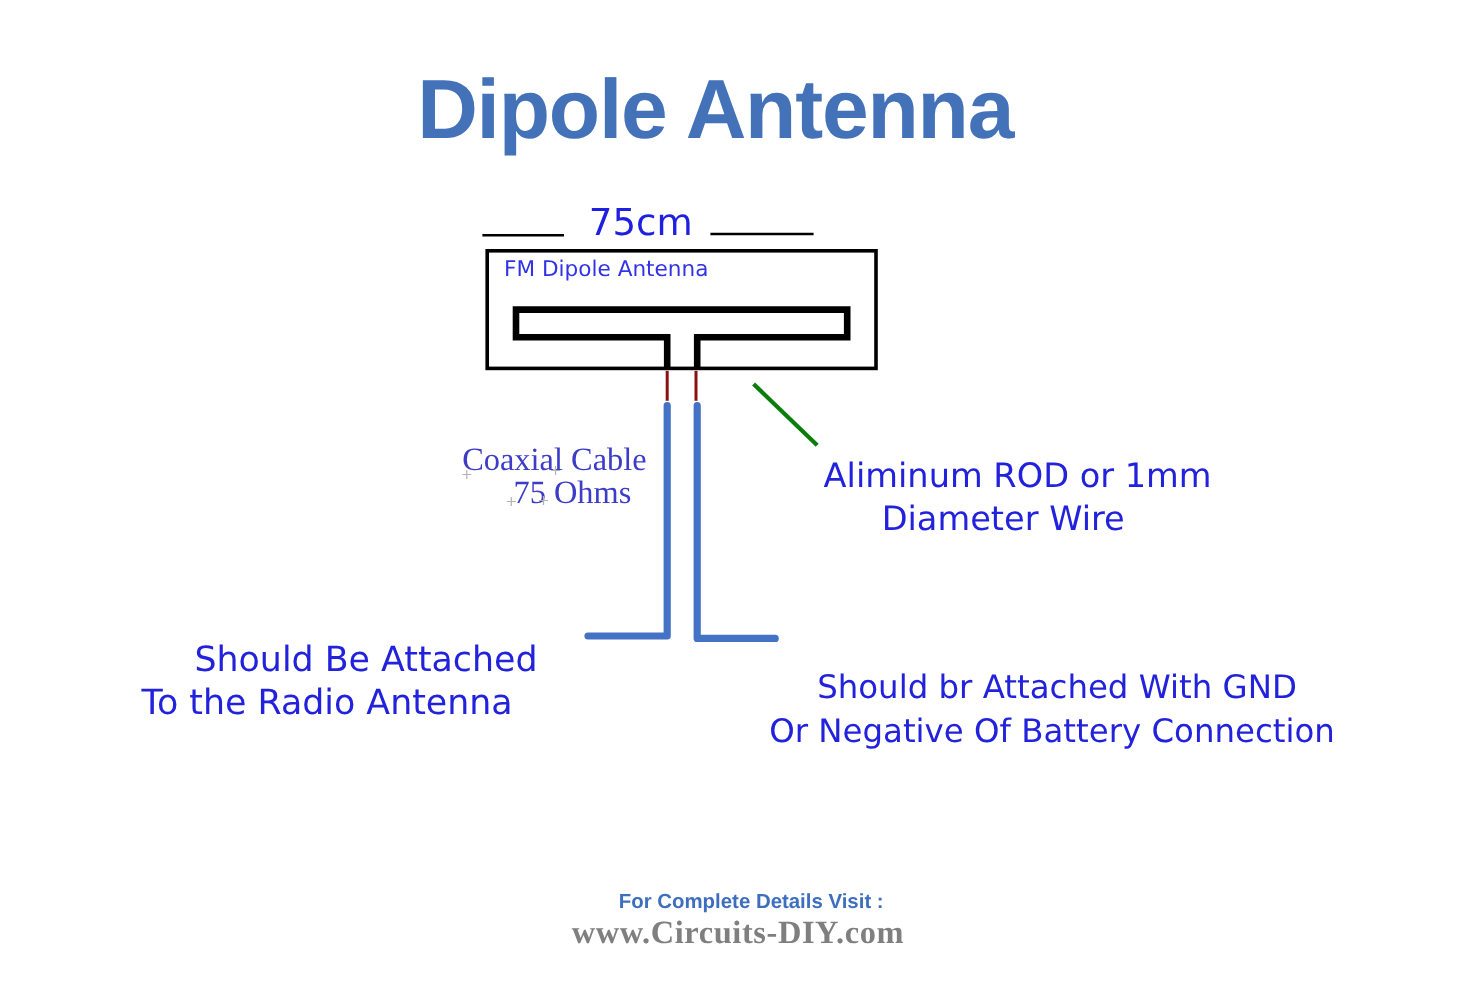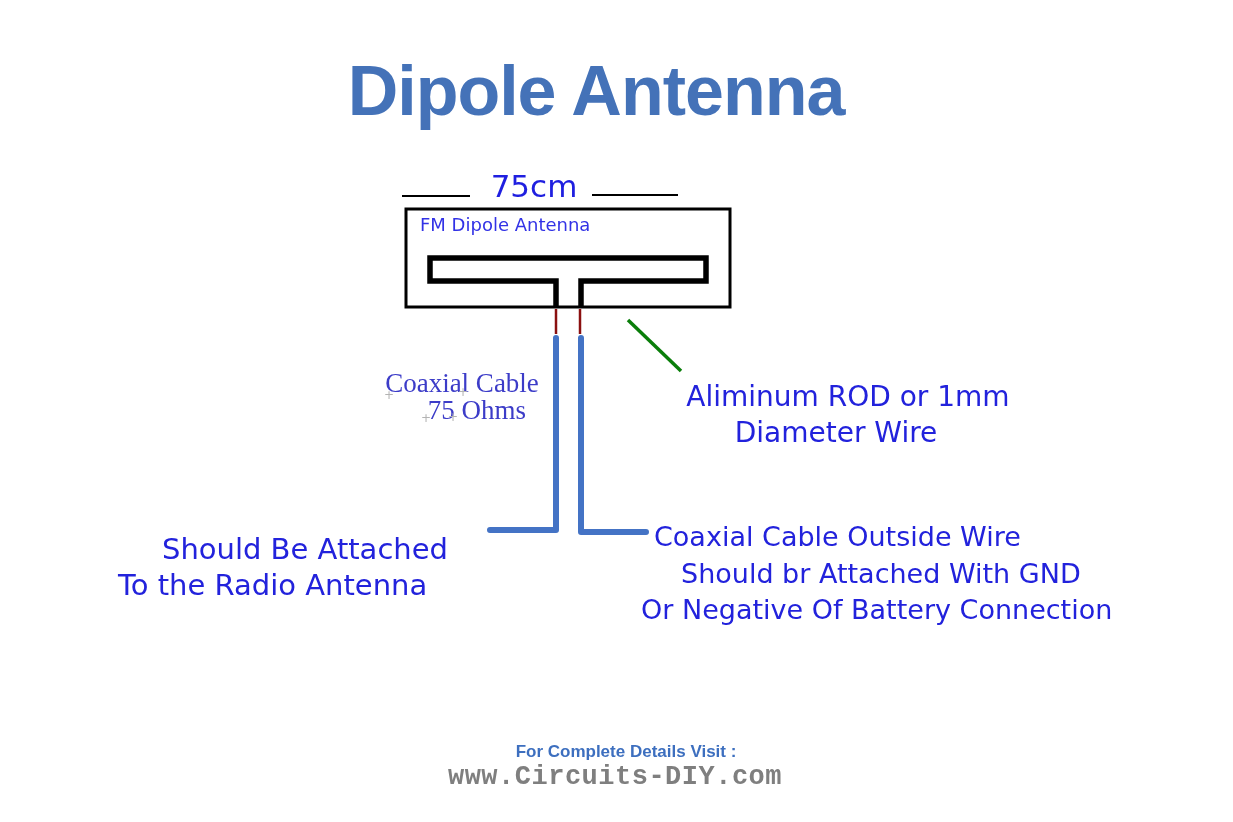--- a/index.html
+++ b/index.html
@@ -74,21 +74,21 @@
   .footer-visit {
     left: 621px; top: 743px;
     font-family: "Liberation Sans", sans-serif;
     font-weight: bold;
     font-size: 17px; line-height: 1;
     color: #3D6FBF;
     padding-left: 10px;
   }
   .footer-site {
     left: 615px; top: 764px;
-    font-family: Liberation Mono, monospace;
+    font-family: Liberation Serif, serif;
     font-weight: bold;
     font-size: 27px; line-height: 1;
     letter-spacing: 0.5px;
     color: #7F7F7F;
   }
   svg.layer { position: absolute; left: 0; top: 0; }
 </style>
 </head>
 <body>
 
@@ -125,20 +125,19 @@
   <span class="abs plus-mark pm2">+</span>
   <span class="abs plus-mark pm3">+</span>
   <span class="abs plus-mark pm4">+</span>
 
   <div class="abs centered note rod-l1">Aliminum ROD or 1mm</div>
   <div class="abs centered note rod-l2">Diameter Wire</div>
 
   <div class="abs note mid-l2">Should Be Attached</div>
   <div class="abs note mid-l3">To the Radio Antenna</div>
 
-  <div class="abs note out-l1">Coaxial Cable Outside Wire</div>
   <div class="abs note out-l2">Should br Attached With GND</div>
   <div class="abs note out-l3">Or Negative Of Battery Connection</div>
 
   <div class="abs centered footer-visit">For Complete Details Visit :</div>
   <div class="abs centered footer-site">www.Circuits-DIY.com</div>
 
 </div>
 
 </body></html>

